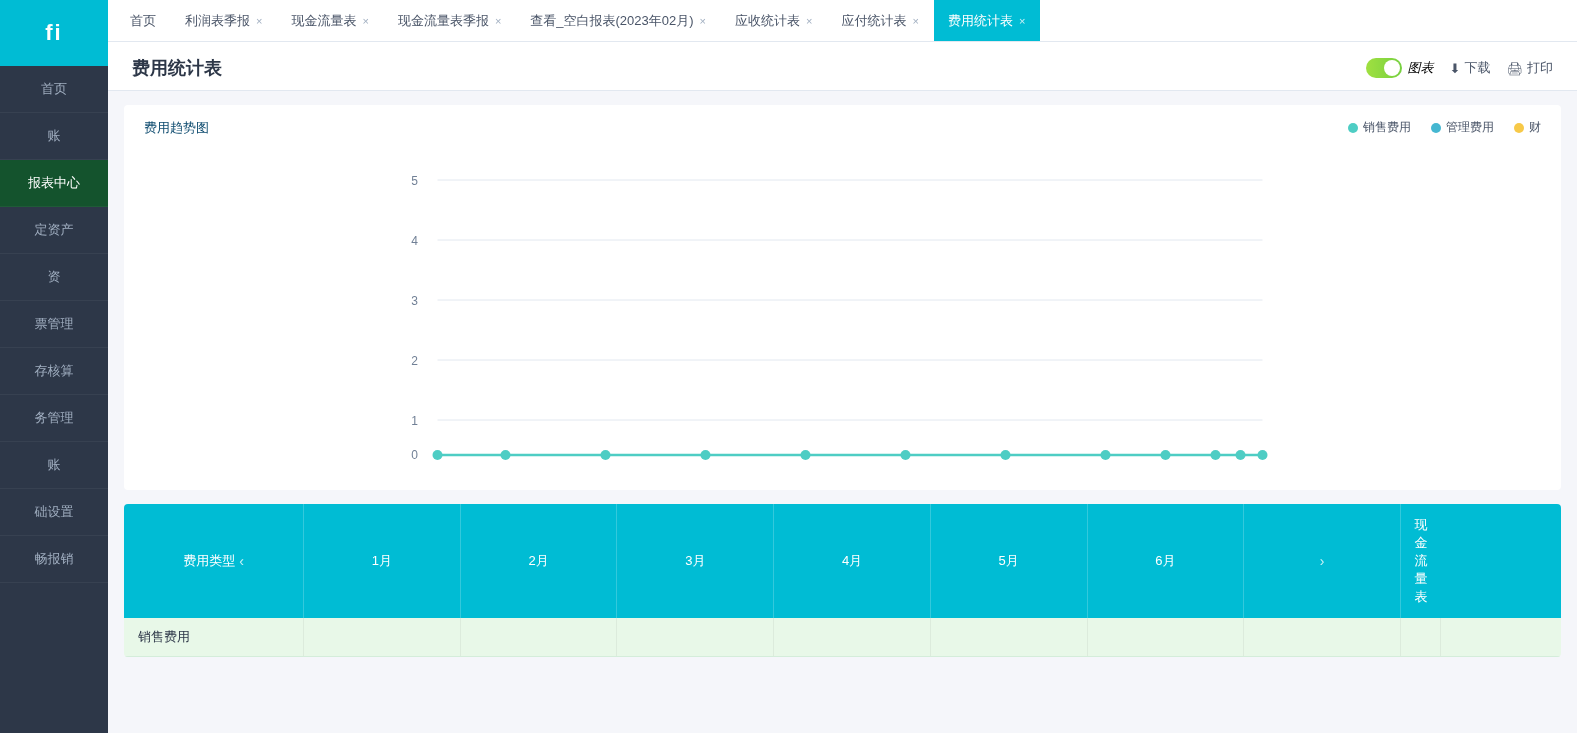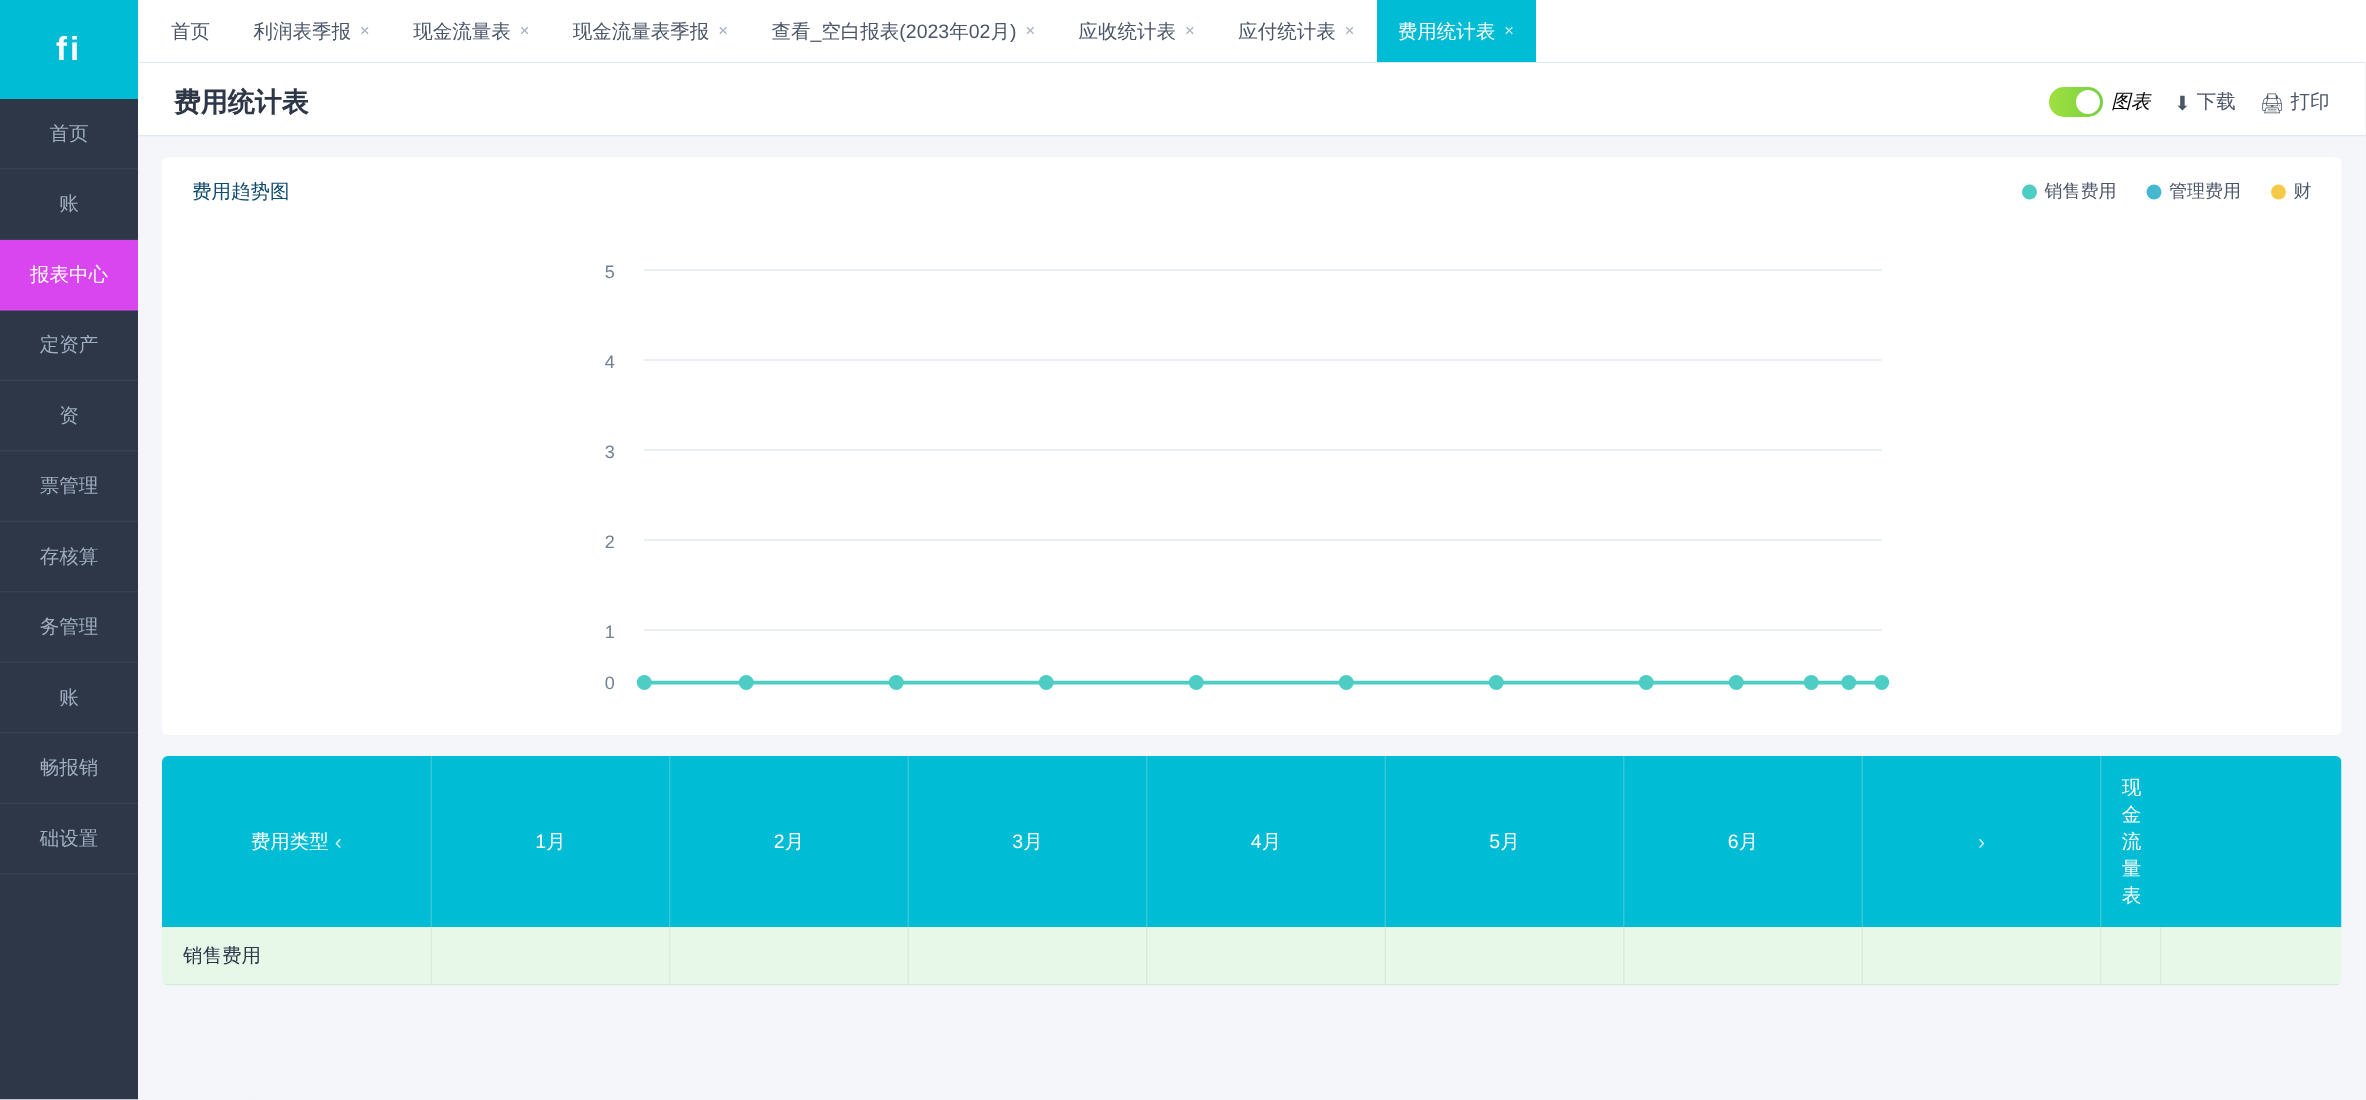--- a/index.html
+++ b/index.html
@@ -1,20 +1,20 @@
 <!DOCTYPE html>
 <html><head>
   <meta charset="utf-8">
   <style>
     * { box-sizing: border-box; margin: 0; padding: 0; }
     body { font-family: 'Microsoft YaHei', Arial, sans-serif; font-size: 13px; background: #f0f2f5; display: flex; height: 733px; overflow: hidden; }
 
     
     .sidebar {
-      width: 92px;
+      width: 108px;
       background: #2d3748;
       color: #cbd5e0;
       display: flex;
       flex-direction: column;
       flex-shrink: 0;
       height: 100%;
       overflow: hidden;
     }
     .sidebar-logo {
       background: #00bcd4;
@@ -28,21 +28,21 @@
       letter-spacing: 2px;
     }
     .sidebar-item {
       padding: 14px 10px;
       text-align: center;
       font-size: 13px;
       color: #a0aec0;
       cursor: pointer;
       border-bottom: 1px solid rgba(255,255,255,0.05);
     }
-    .sidebar-item.active { background: #d946ef; color: white; }
+    .sidebar-item.active { background: #14532d; color: white; }
 
     
     .main {
       flex: 1;
       display: flex;
       flex-direction: column;
       overflow: hidden;
       background: #f5f6fa;
     }
 
@@ -225,22 +225,22 @@
   <div class="sidebar-logo">fi</div>
   <div class="sidebar-item">首页</div>
   <div class="sidebar-item">账</div>
   <div class="sidebar-item active">报表中心</div>
   <div class="sidebar-item">定资产</div>
   <div class="sidebar-item">资</div>
   <div class="sidebar-item">票管理</div>
   <div class="sidebar-item">存核算</div>
   <div class="sidebar-item">务管理</div>
   <div class="sidebar-item">账</div>
+  <div class="sidebar-item">础设置</div>
   <div class="sidebar-item">畅报销</div>
-  <div class="sidebar-item">础设置</div>
 </div>
 
 <div class="main">
 
   <div class="tab-bar">
     <div class="tab">
       <span>首页</span>
     </div>
     <div class="tab">
       <span>利润表季报</span>

